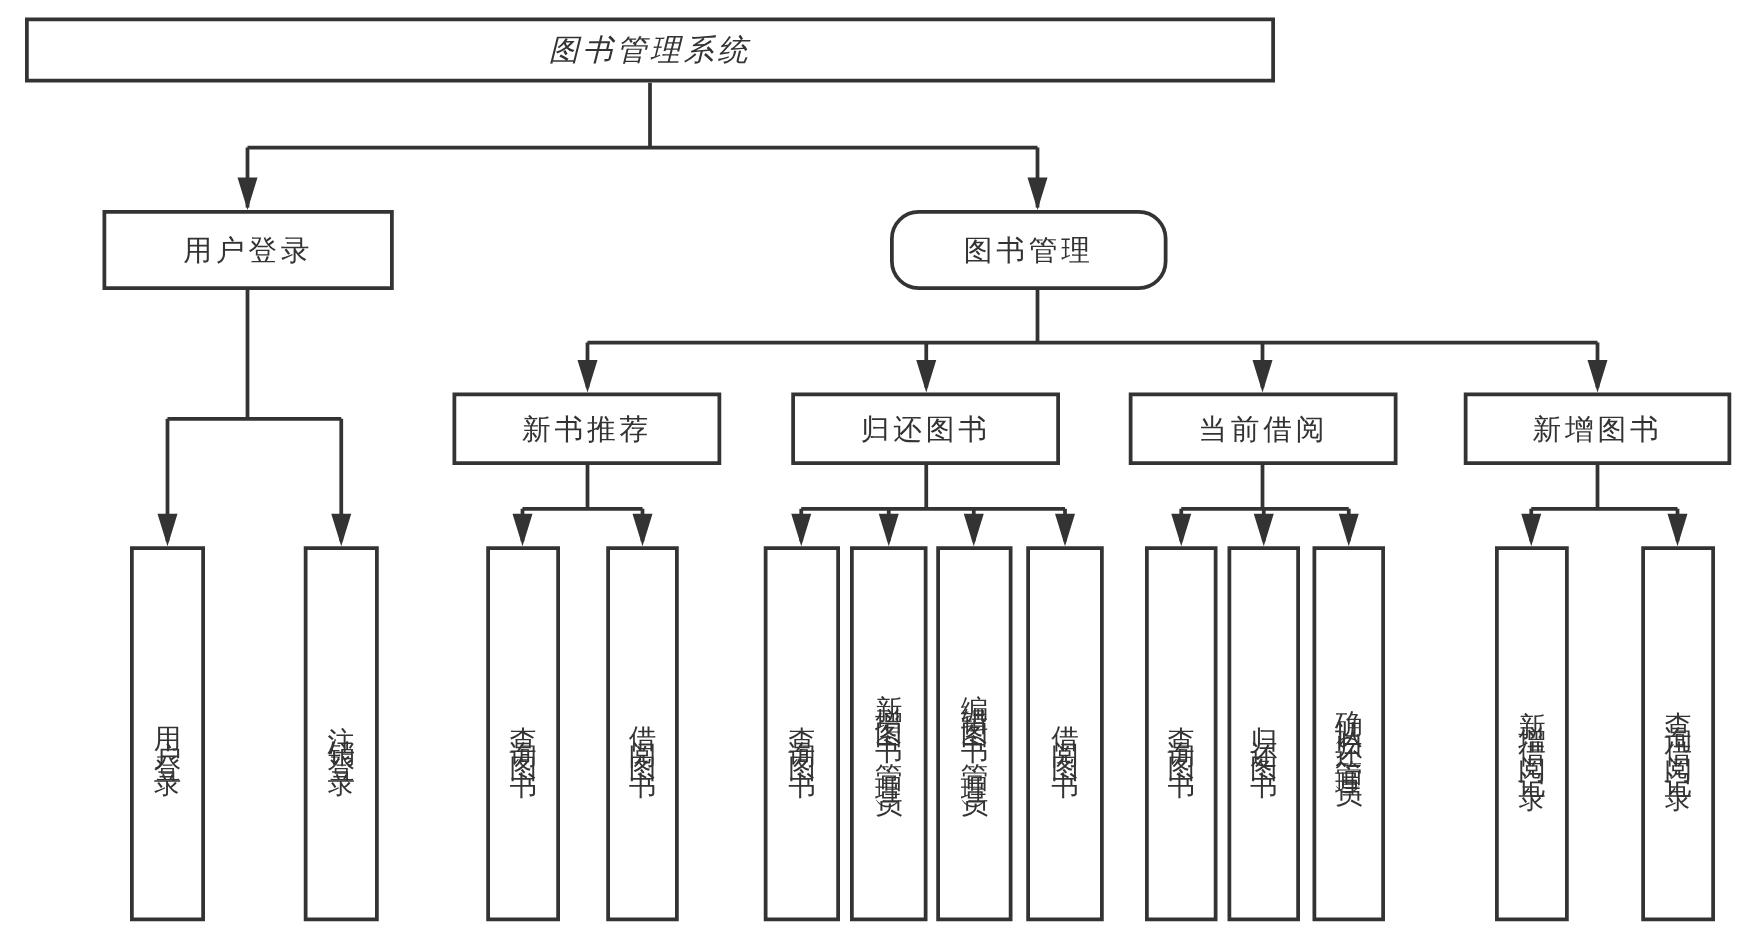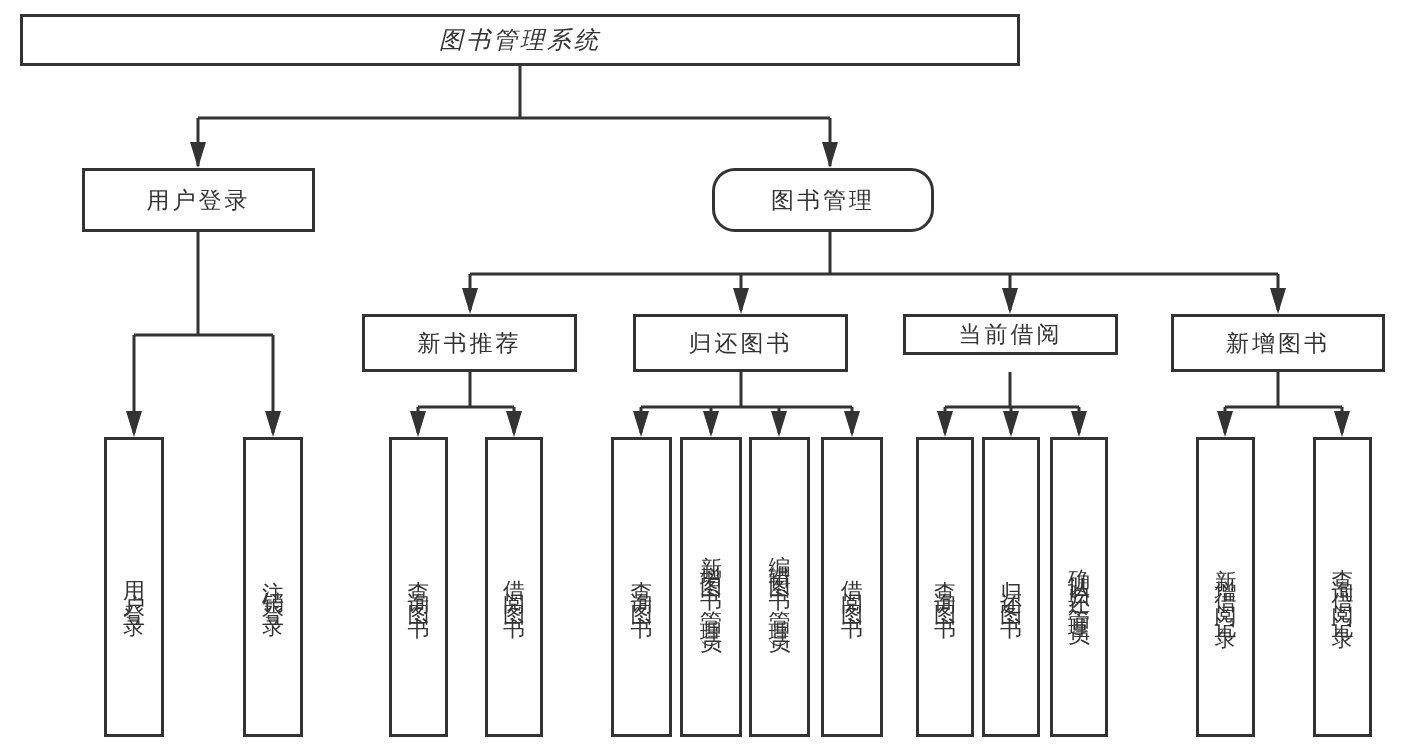--- a/index.html
+++ b/index.html
@@ -100,21 +100,21 @@
   <div class="hbox" style="left:712px;top:168px;width:222px;height:64px;border-radius:23px;">
     <span>图书管理</span>
   </div>
 
   <div class="hbox" style="left:362px;top:314px;width:215px;height:58px;">
     <span>新书推荐</span>
   </div>
   <div class="hbox" style="left:633px;top:314px;width:215px;height:58px;">
     <span>归还图书</span>
   </div>
-  <div class="hbox" style="left:903px;top:314px;width:215px;height:41px;">
+  <div class="hbox" style="left:903px;top:314px;width:215px;height:58px;">
     <span>当前借阅</span>
   </div>
   <div class="hbox" style="left:1171px;top:314px;width:214px;height:58px;">
     <span>新增图书</span>
   </div>
 
   <div class="vbox" style="left:104px;width:60px;">
     <span>用户登录</span>
   </div>
   <div class="vbox" style="left:243px;width:60px;">

